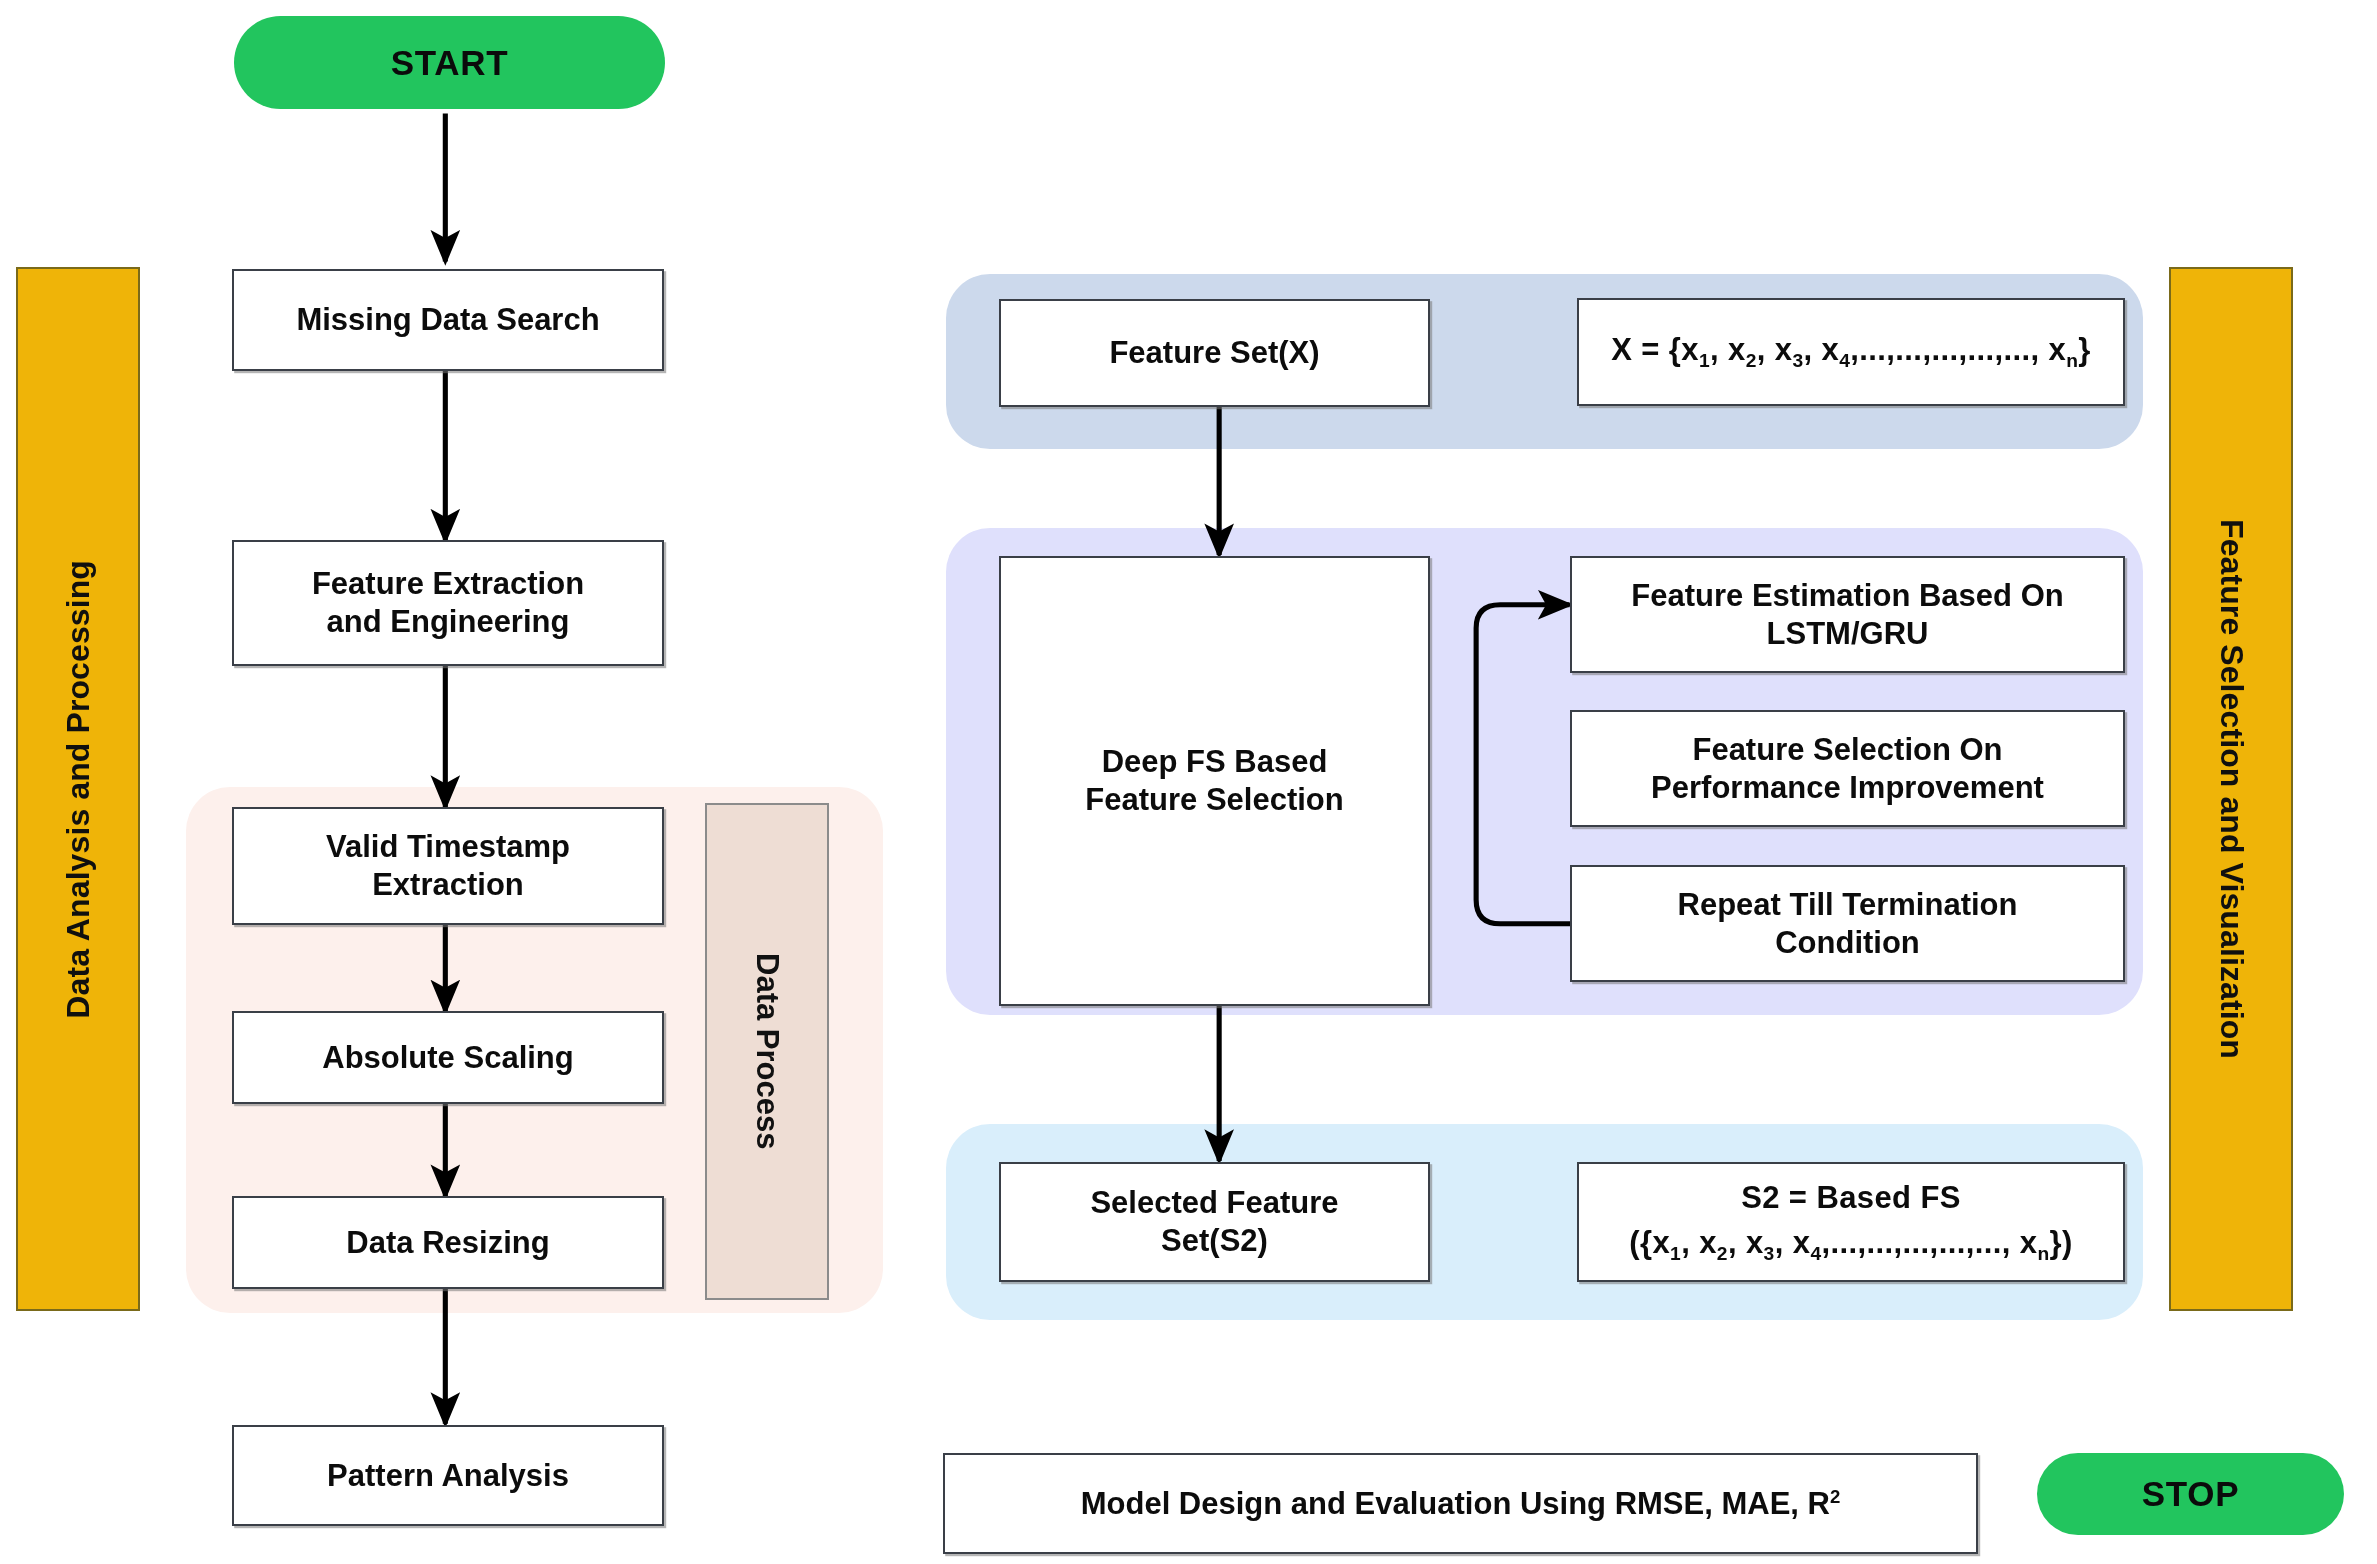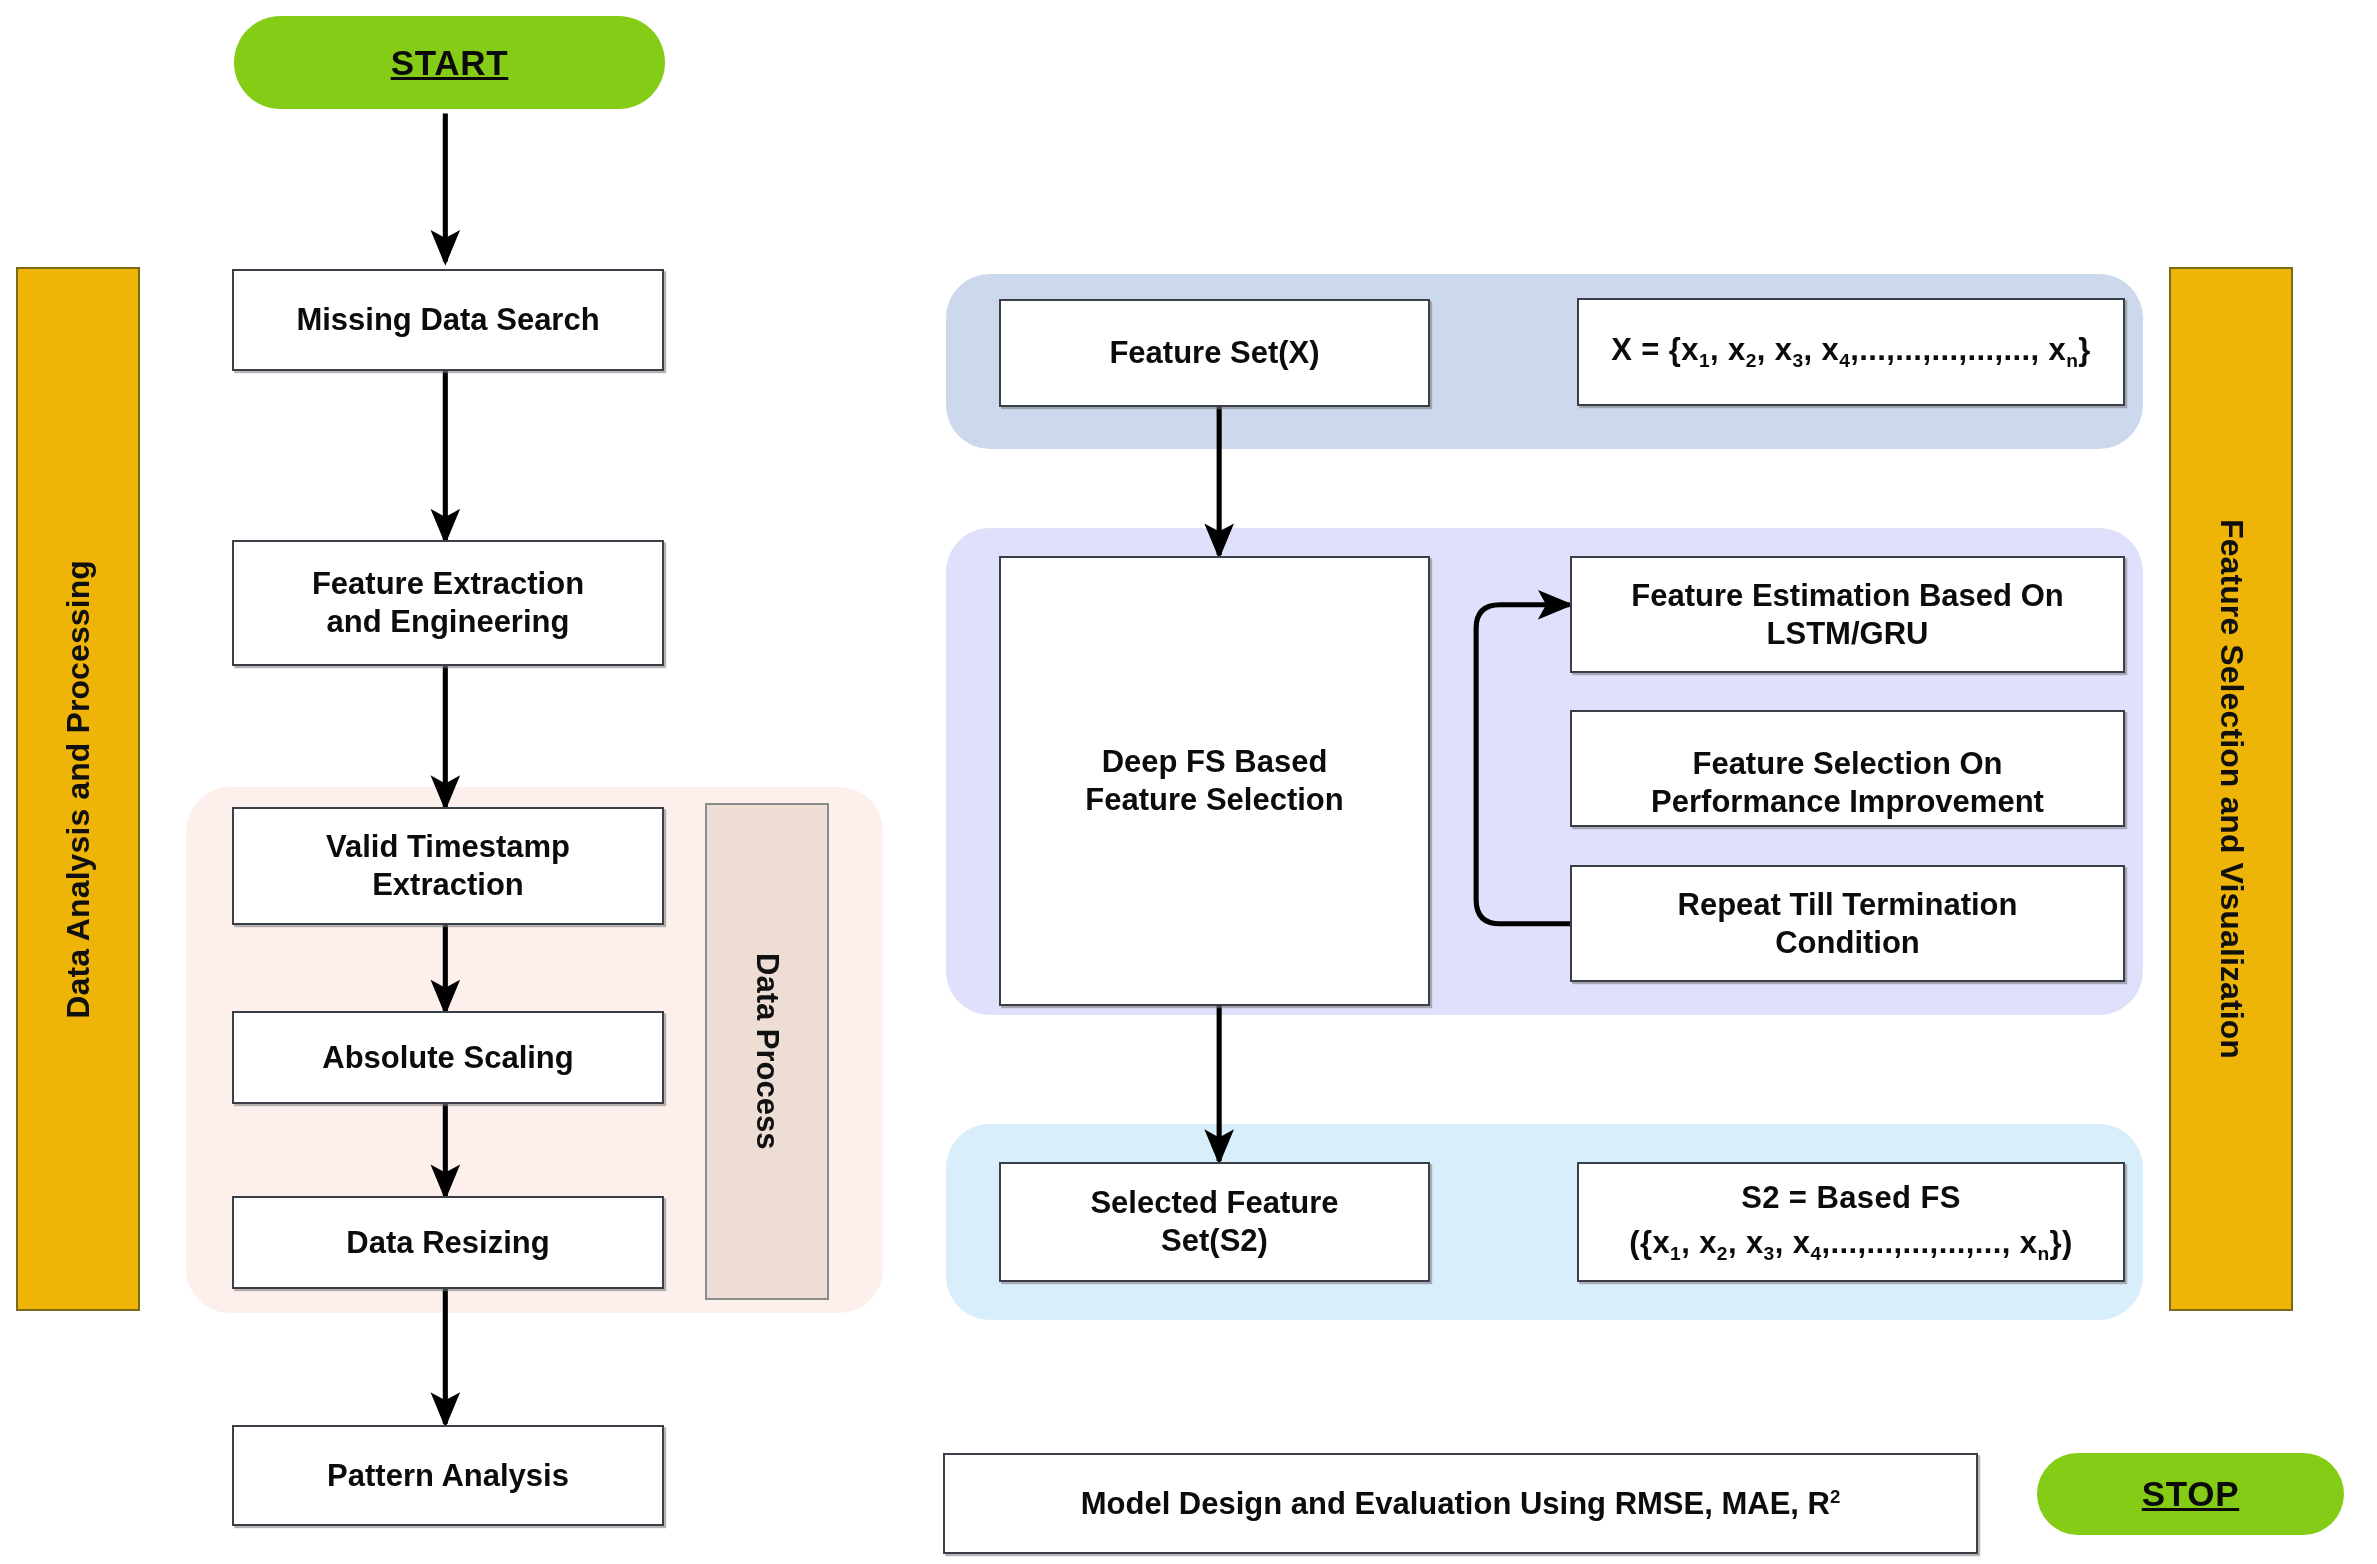--- a/index.html
+++ b/index.html
@@ -82,31 +82,30 @@
     font-size:31px;
     line-height:1.22;
     padding:4.4px 10.2px;
     box-shadow:2.2px 2.2px 0 rgba(120,120,120,.55);
   }
   .pbox .inner{width:100%;}
 
   
   .capsule{
     position:absolute;
-    background:#84cc16;
+    background:#22c55e;
     border-radius:729px;
     box-sizing:border-box;
     display:flex;
     align-items:center;
     justify-content:center;
     color:#0b0b0b;
     font-weight:700;
     font-size:35px;
     letter-spacing:0.7px;
-    text-decoration:underline;
   }
 
   
   #wires{position:absolute;left:0;top:0;width:2377px;height:1565px;pointer-events:none;}
 
   
   .f-sub{font-size:.62em;vertical-align:sub;}
   .f-sup{font-size:.60em;vertical-align:super;}
   .formula{font-size:31px;font-weight:700;letter-spacing:0.4px;}
   .formula-2line{line-height:1.45;}
@@ -218,21 +217,21 @@
     </span>
   </div>
 
   <div class="pbox" style="left:1570px;top:556px;width:555px;height:117px;">
     <span class="inner">
       <span>Feature Estimation Based On</span><br>
       <span>LSTM/GRU</span>
     </span>
   </div>
 
-  <div class="pbox" style="left:1570px;top:710px;width:555px;height:117px;align-items:flex-end;">
+  <div class="pbox" style="left:1570px;top:710px;width:555px;height:117px;">
     <span class="inner">
       <span>Feature Selection On</span><br>
       <span>Performance Improvement</span>
     </span>
   </div>
 
   <div class="pbox" style="left:1570px;top:865px;width:555px;height:117px;text-align:center;">
     <span class="inner">
       <span>Repeat Till Termination</span><br>
       <span>Condition</span>

